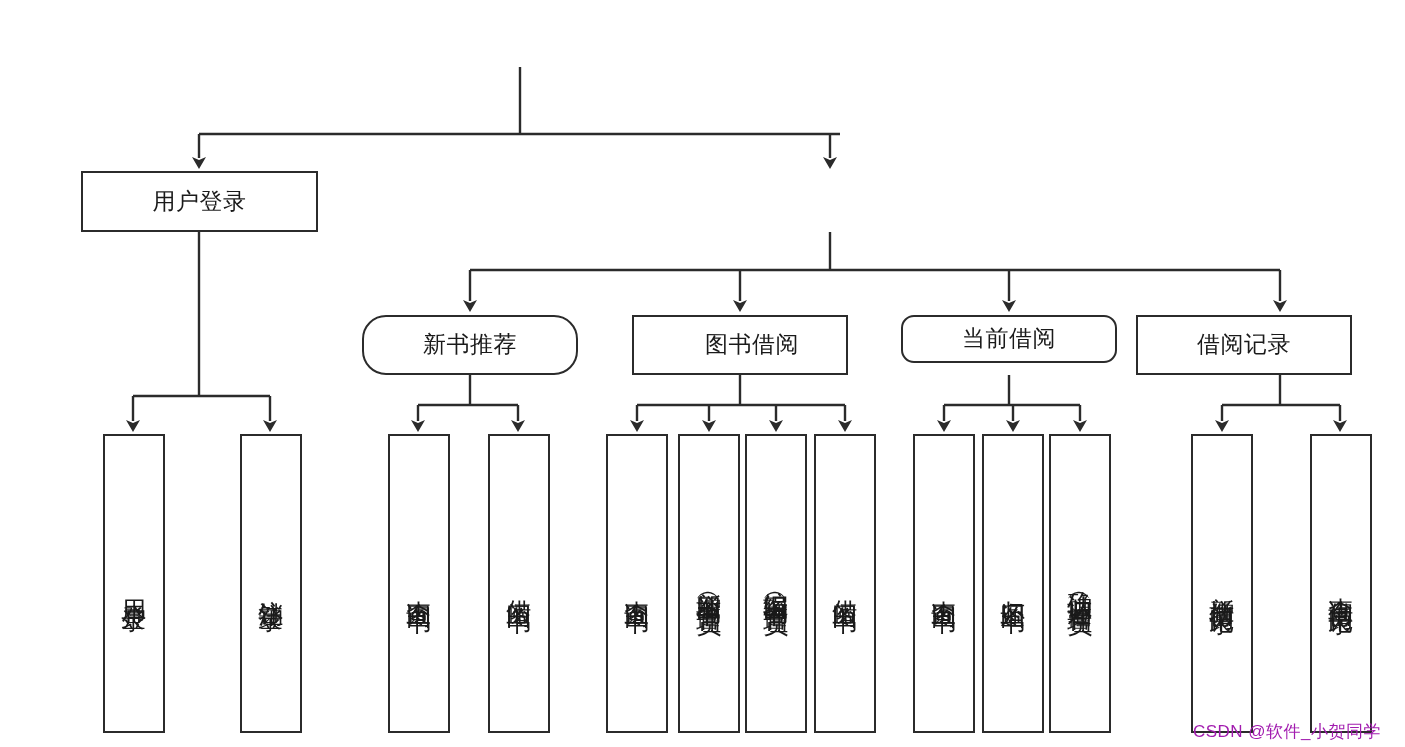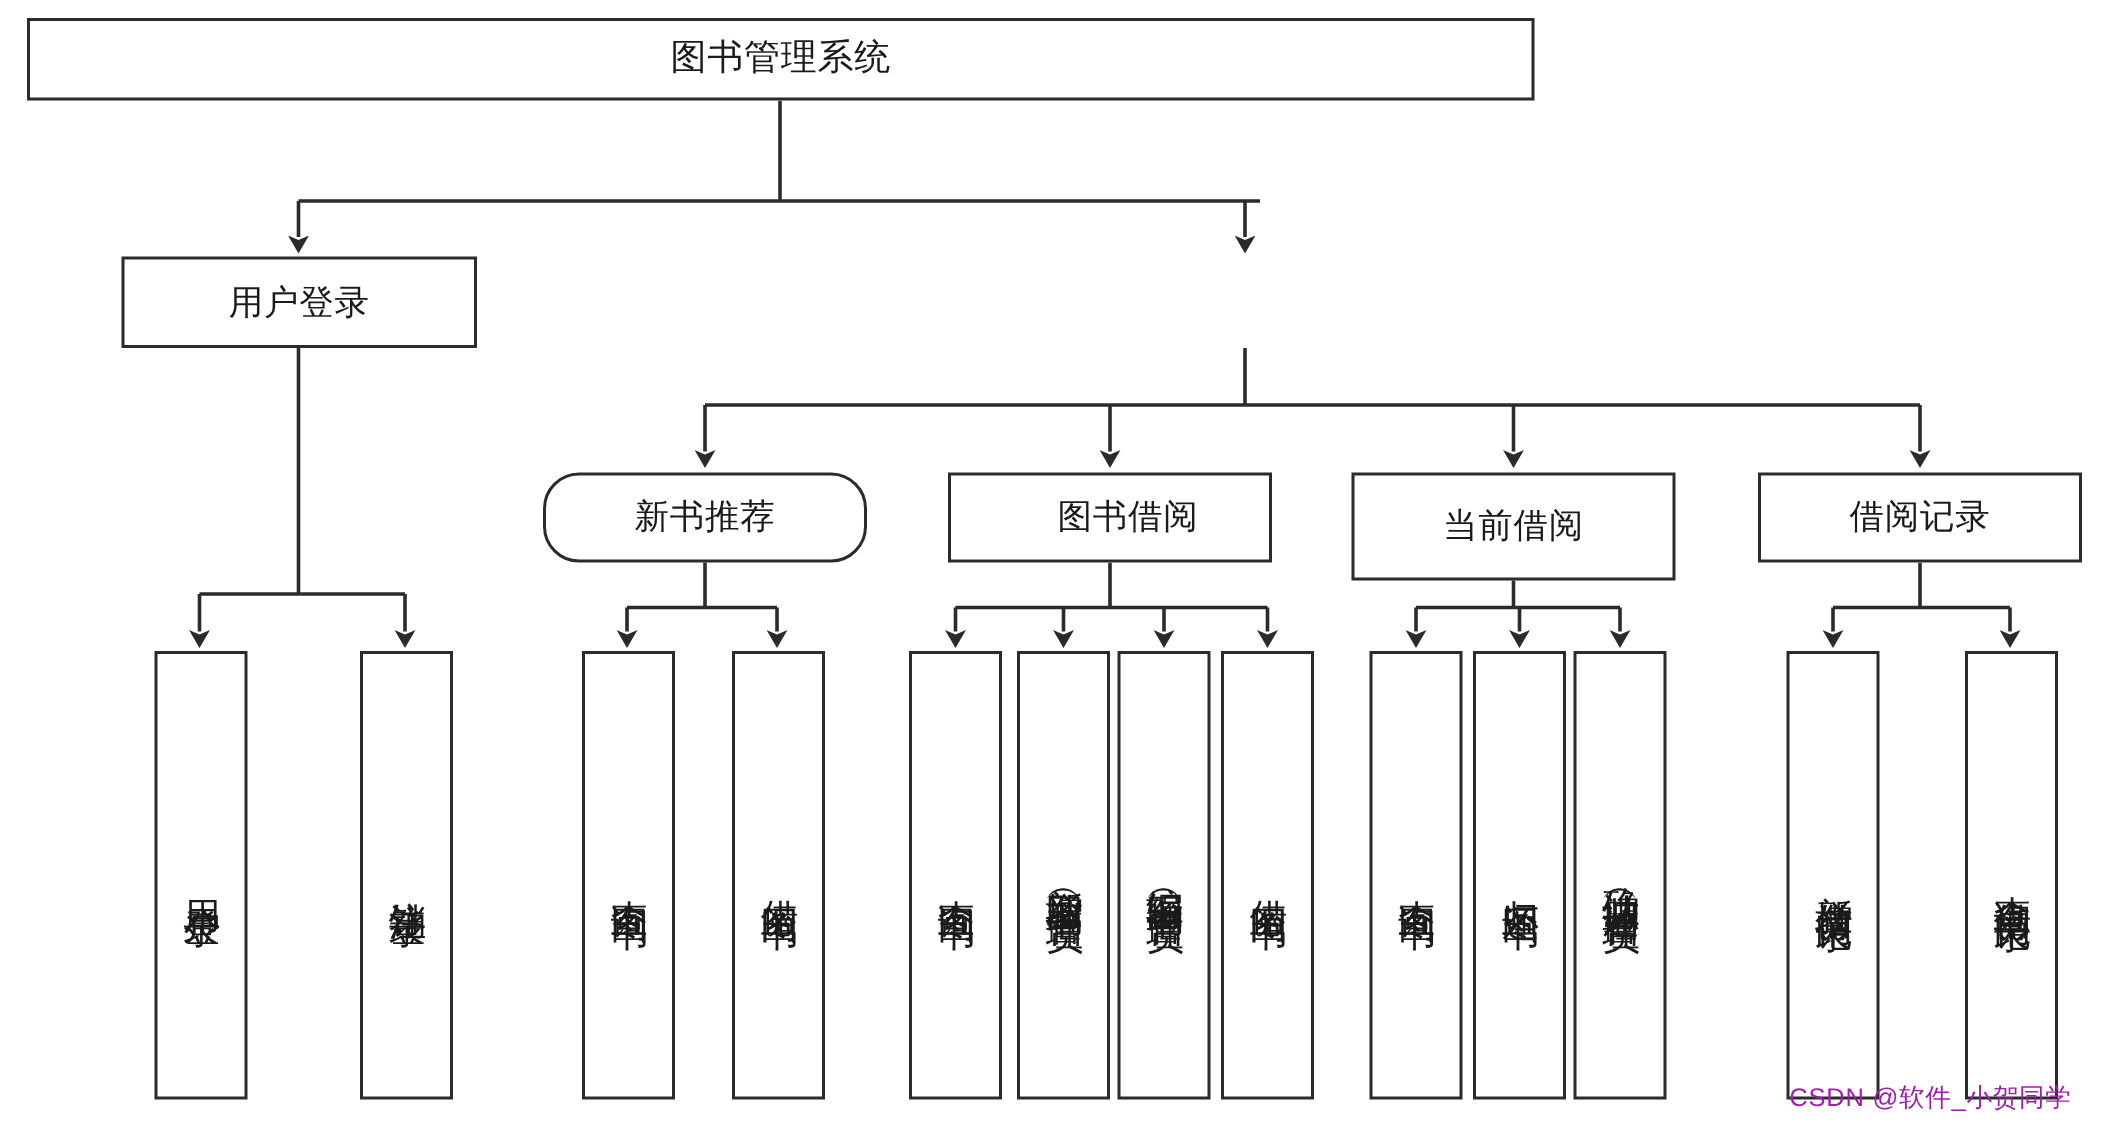--- a/index.html
+++ b/index.html
@@ -130,38 +130,35 @@
     <path class="wire" d="M944,405 L944,421" marker-end="url(#arrow)"></path>
     <path class="wire" d="M1013,405 L1013,421" marker-end="url(#arrow)"></path>
     <path class="wire" d="M1080,405 L1080,421" marker-end="url(#arrow)"></path>
 
     <path class="wire" d="M1280,375 L1280,405"></path>
     <path class="wire" d="M1222,405 L1340,405"></path>
     <path class="wire" d="M1222,405 L1222,421" marker-end="url(#arrow)"></path>
     <path class="wire" d="M1340,405 L1340,421" marker-end="url(#arrow)"></path>
   </svg>
 
-  <div class="node h root" style="left:18px; top:12px; width:1005px; height:55px;">
-    <span class="label">图书管理系统</span>
-  </div>
 
   <div class="node h" style="left:81px; top:171px; width:237px; height:61px;">
     <span class="label">用户登录</span>
   </div>
 
   <div class="node h" style="left:362px; top:315px; width:216px; height:60px;border-radius:24px;">
     <span class="label">新书推荐</span>
   </div>
   <div class="node h" style="left:632px; top:315px; width:216px; height:60px;padding-left:24px;">
     <span class="label">图书借阅</span>
   </div>
-  <div class="node h" style="left:901px; top:315px; width:216px; height:72px;">
+  <div class="node h" style="left:901px; top:315px; width:216px; height:48px;border-radius:13px;">
     <span class="label">当前借阅</span>
   </div>
-  <div class="node h" style="left:1172px; top:315px; width:216px; height:60px;">
+  <div class="node h" style="left:1136px; top:315px; width:216px; height:60px;">
     <span class="label">借阅记录</span>
   </div>
 
   <div class="node v" style="left:103px; top:434px; width:62px; height:299px;">
     <span class="label">用户登录</span>
   </div>
   <div class="node v" style="left:240px; top:434px; width:62px; height:299px;">
     <span class="label">注销登录</span>
   </div>
 

